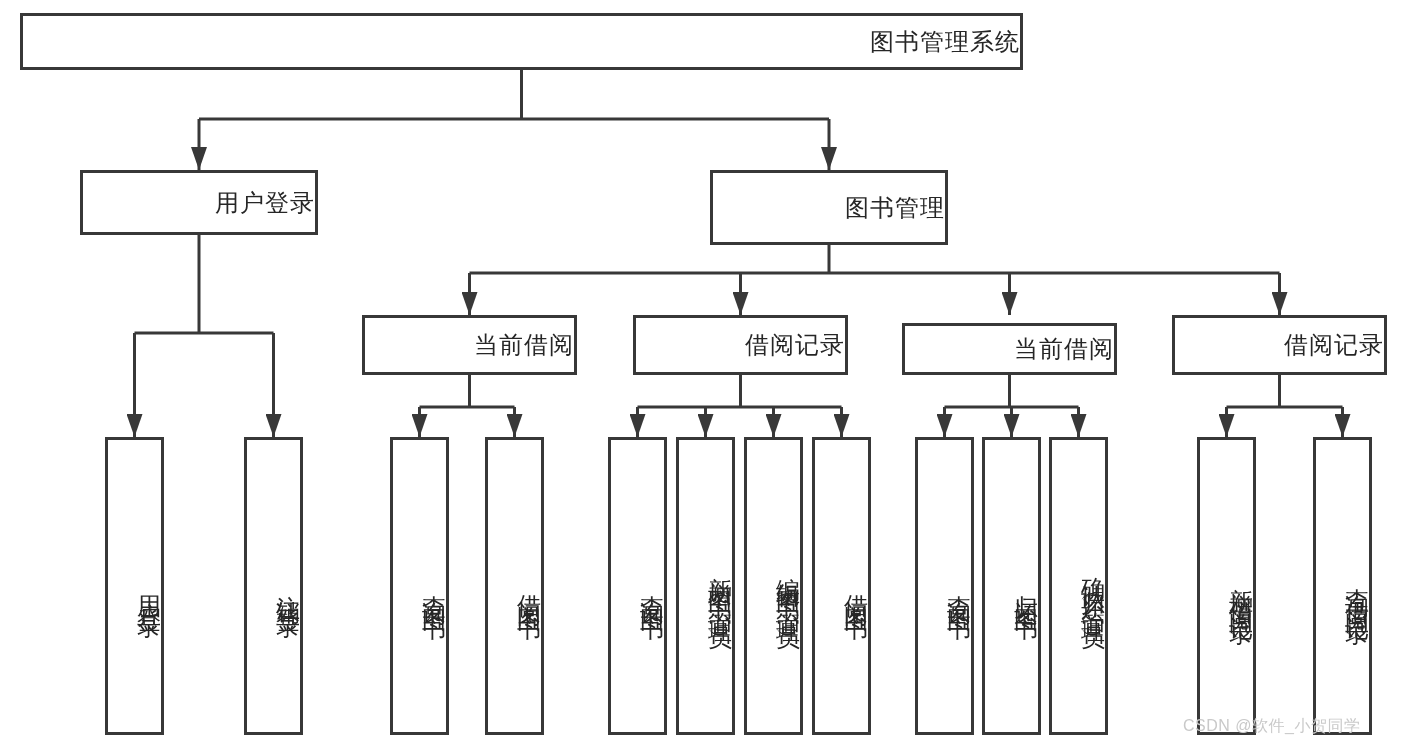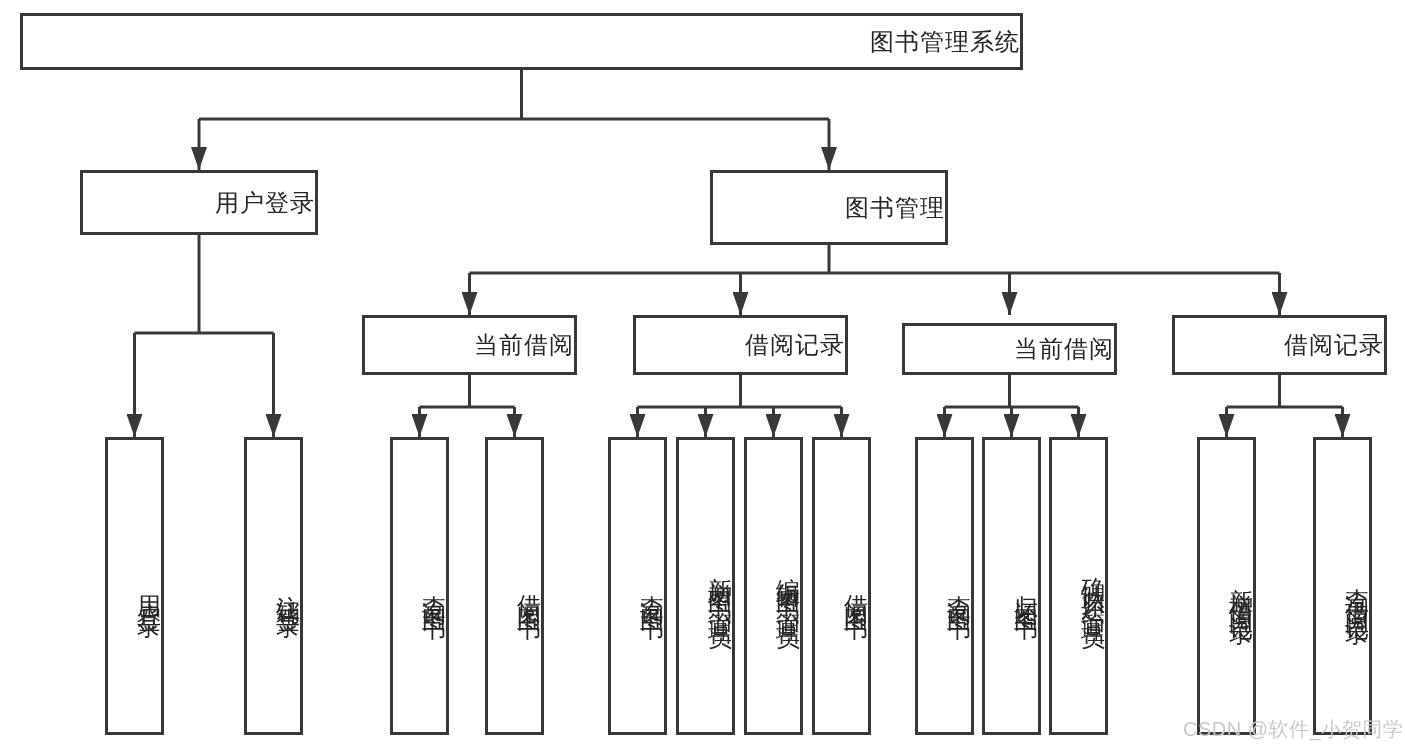--- a/index.html
+++ b/index.html
@@ -27,21 +27,21 @@
     letter-spacing:1px;line-height:1;
   }
   .box.v{width:59px;height:298px;}
   .v-label{
     writing-mode:vertical-rl;text-orientation:mixed;
     font-size:24px;color:var(--text);line-height:1;
     letter-spacing:7px;padding-top:7px;
   }
   .watermark{
     position:absolute;left:1183px;top:716px;z-index:5;
-    font-size:20px;color:var(--watermark);white-space:nowrap;letter-spacing:0.5px;
+    font-size:16px;color:var(--watermark);white-space:nowrap;letter-spacing:0.5px;
   }
 </style>
 </head>
 <body>
 
 <div class="stage">
 
   <svg class="connectors" width="1405" height="747" viewBox="0 0 1405 747">
     <defs>
       <marker id="ah" markerUnits="userSpaceOnUse" markerWidth="23" markerHeight="16" refX="23" refY="8" orient="auto">

